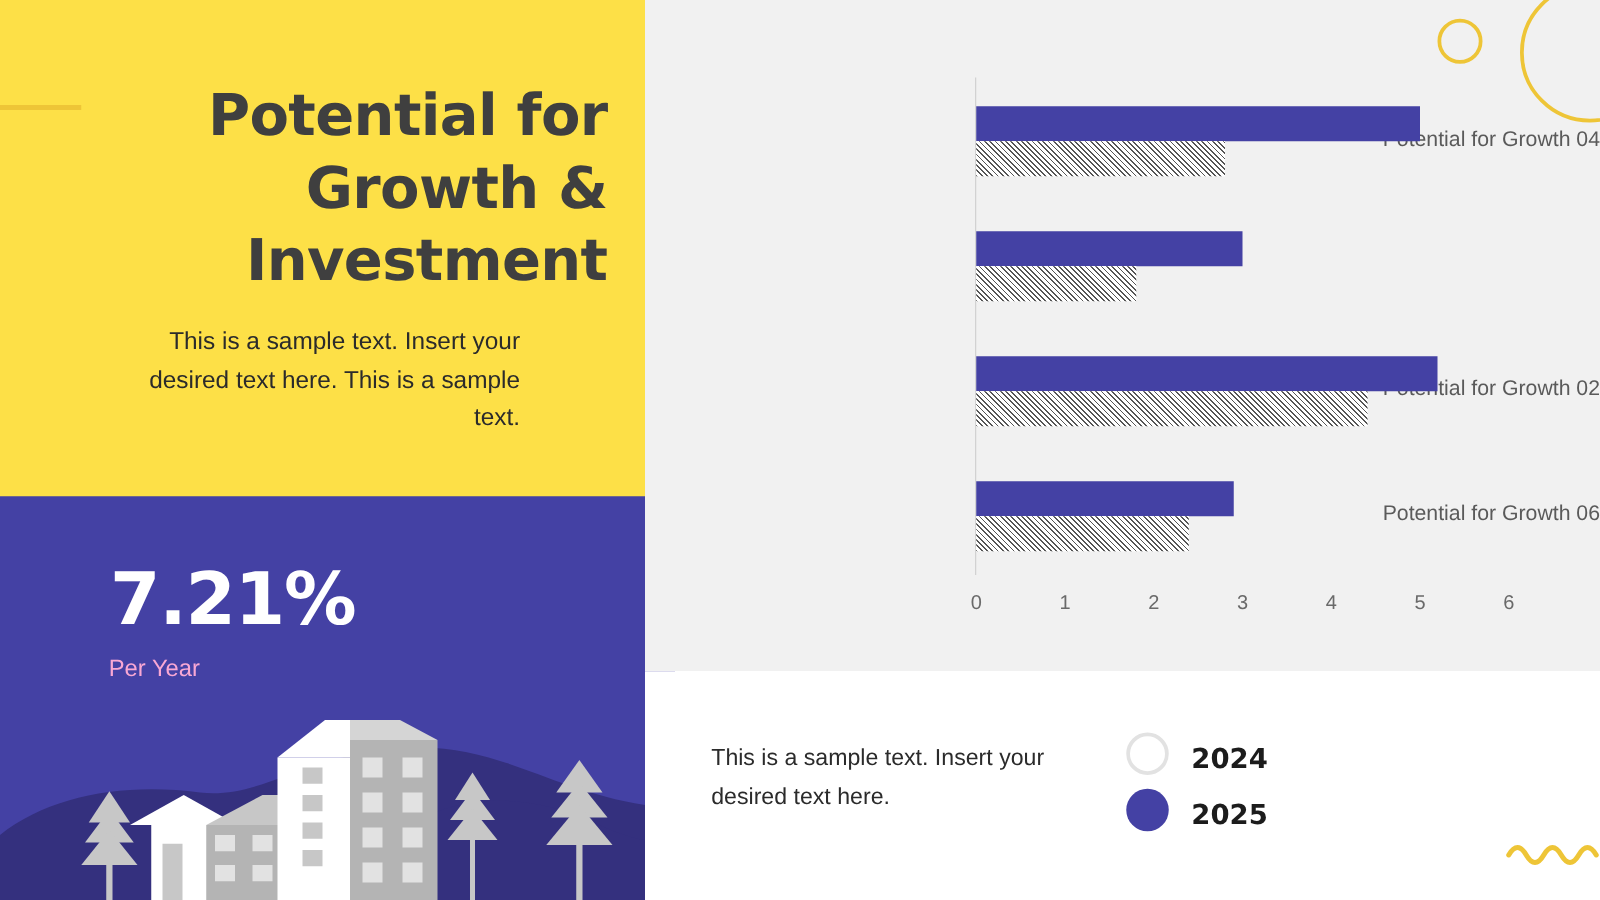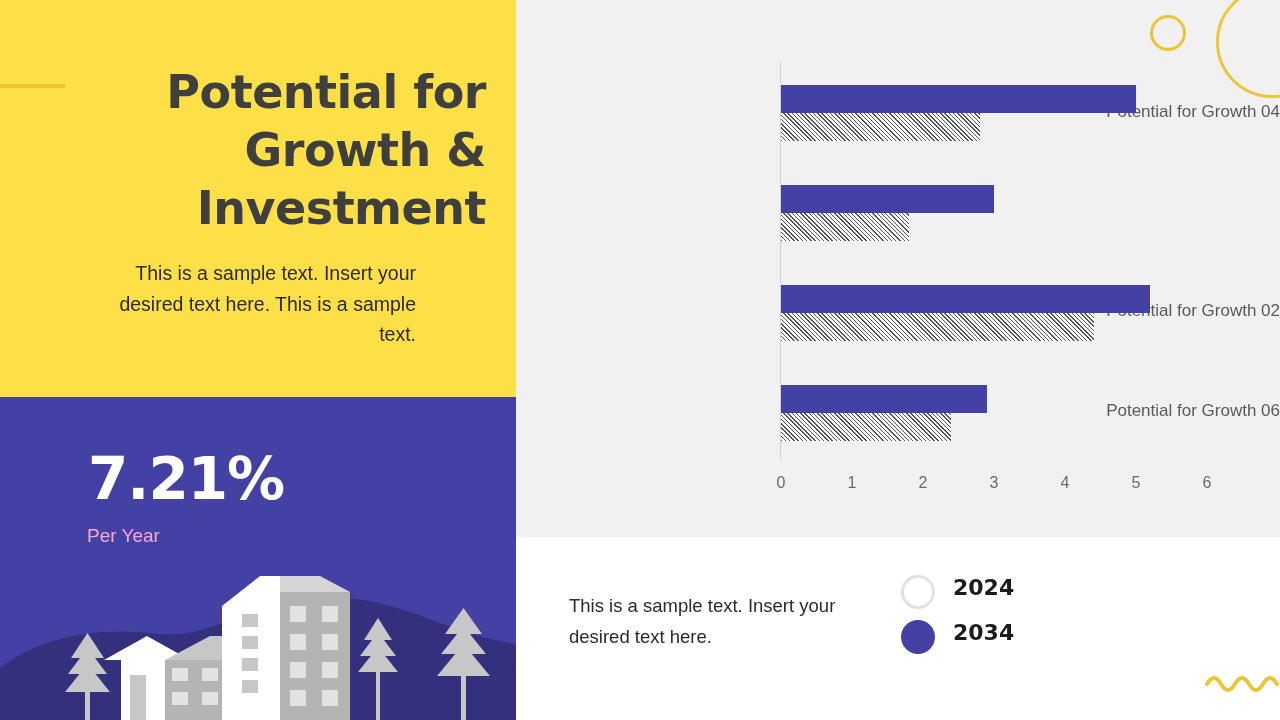--- a/index.html
+++ b/index.html
@@ -212,21 +212,21 @@
     line-height: 31px;
     color: #2b2b2b;
   }
   .legend {
     position: absolute;
     left: 385px;
     top: 38px;
   }
   .legend-item {
     display: flex;
-    align-items: flex-start;
+    align-items: flex-end;
     height: 45px;
   }
   .legend-swatch {
     width: 34px;
     height: 34px;
     border-radius: 50%;
     box-sizing: border-box;
     flex: 0 0 auto;
   }
   .legend-swatch.hollow {
@@ -361,21 +361,21 @@
   <div class="bottom-bar">
     <p class="bottom-caption">This is a sample text. Insert your desired text here.</p>
 
     <div class="legend">
       <div class="legend-item">
         <span class="legend-swatch hollow"></span>
         <span class="legend-label">2024</span>
       </div>
       <div class="legend-item">
         <span class="legend-swatch filled"></span>
-        <span class="legend-label">2034</span>
+        <span class="legend-label">2025</span>
       </div>
     </div>
   </div>
 
   <svg class="deco-wave-bottom" viewBox="0 0 90 26" aria-hidden="true">
     <path d="M3 16 q 7 -12 14 0 t 14 0 t 14 0 t 14 0 t 14 0" fill="none" stroke="#eec537" stroke-width="4" stroke-linecap="round"></path>
   </svg>
 
 </div>
 

